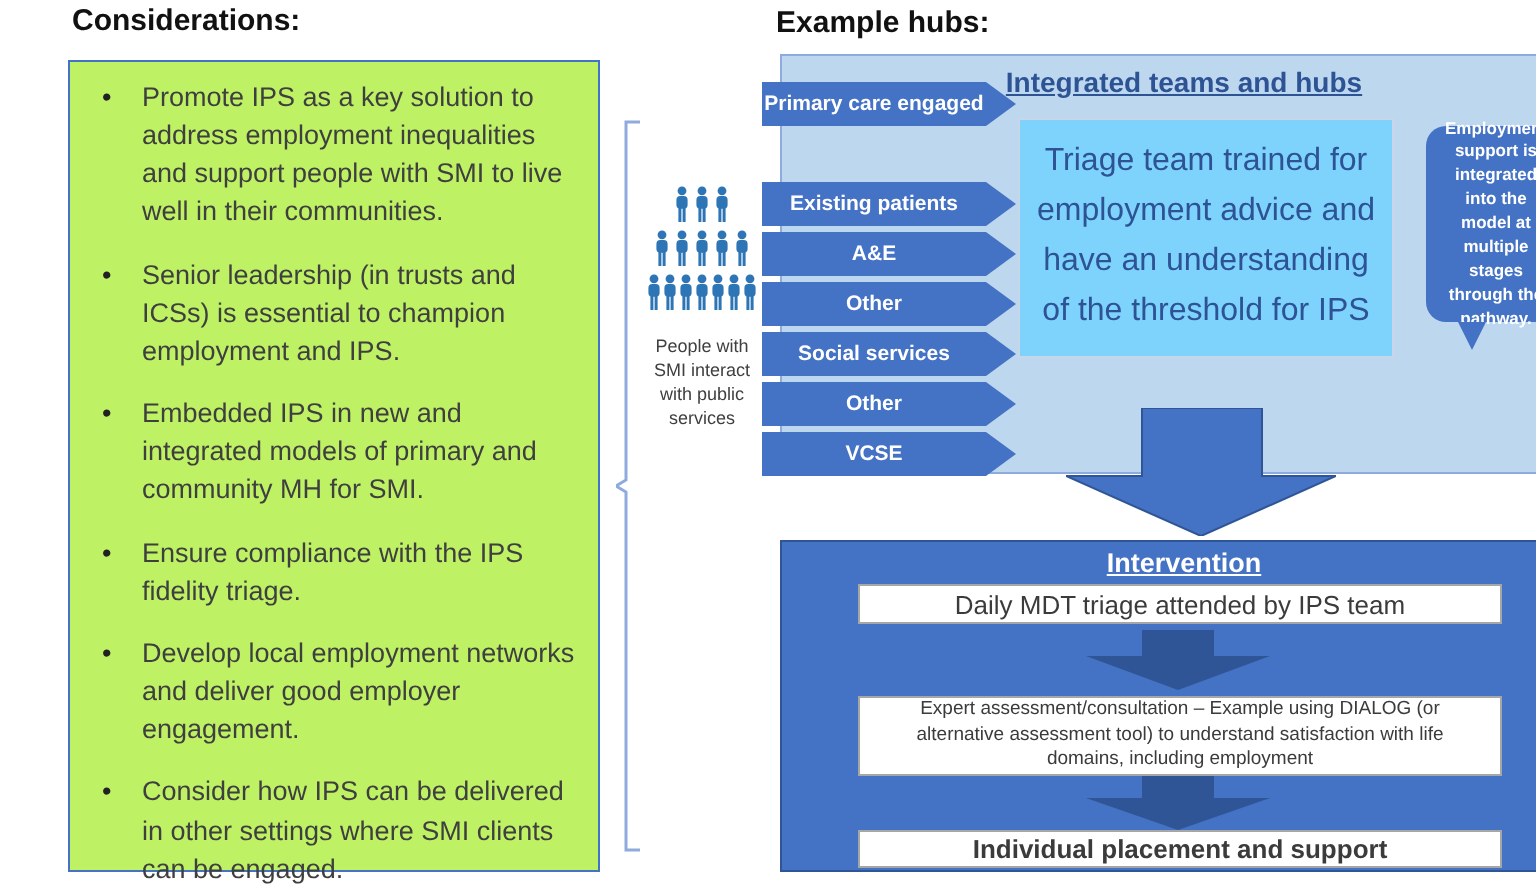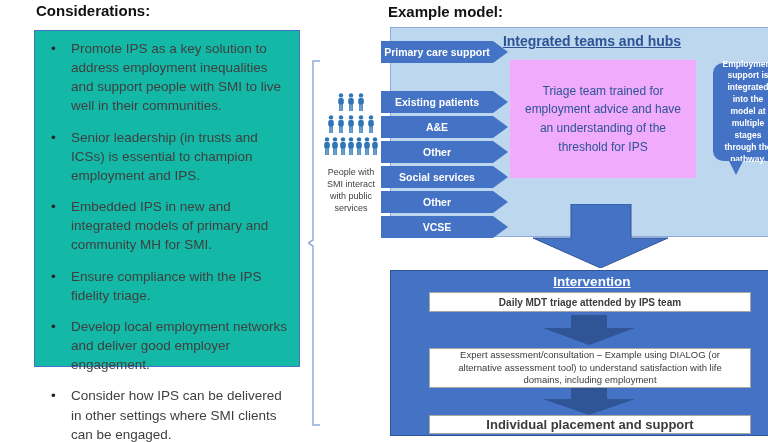--- a/index.html
+++ b/index.html
@@ -14,22 +14,22 @@
   *{margin:0;padding:0;box-sizing:border-box;}
   html,body{background:#fff;}
   body{font-family:"Liberation Sans","DejaVu Sans",sans-serif;}
   #app{position:relative;width:768px;height:442px;background:#fff;overflow:hidden;margin-left:28px;}
 
   
   .h-title{position:absolute;font-size:15px;font-weight:bold;color:#111;}
   #cons-title{left:8px;top:2px;}
   #model-title{left:360px;top:3px;}
 
-  #cons-box{position:absolute;left:6px;top:30px;width:266px;height:337px;
-    background:#14b8a6;border:1.5px solid var(--accent-blue,#4472C4);padding:8px 6px 4px 0;}
+  #cons-box{position:absolute;left:6px;top:30px;width:266px;height:406px;
+    background:#bef264;border:1.5px solid var(--accent-blue,#4472C4);padding:8px 6px 4px 0;}
   #cons-box ul{list-style:none;}
   #cons-box li{position:relative;padding-left:36px;margin-bottom:12px;
     font-size:13.5px;line-height:1.42;color:var(--body-text,#3F3F3F);}
   #cons-box li::before{content:"\2022";position:absolute;left:16px;top:0;color:#222;}
 
   
   #brace{position:absolute;left:280px;top:60px;}
 
   
   #people{position:absolute;left:292px;top:93px;width:62px;text-align:center;}
@@ -38,42 +38,42 @@
   
   #hub{position:absolute;left:362px;top:27px;width:404px;height:210px;
     background:var(--light-blue-panel,#BDD7EE);border:1px solid var(--panel-border,#8FAADC);}
   #hub-title{position:absolute;left:0;right:0;top:5px;text-align:center;
     font-size:14px;font-weight:bold;text-decoration:underline;color:var(--heading-blue,#2E5395);}
   .src-arrow{position:absolute;left:-10px;width:127px;height:22px;
     background:var(--accent-blue,#4472C4);
     clip-path:polygon(0 0, calc(100% - 15px) 0, 100% 50%, calc(100% - 15px) 100%, 0 100%);
     color:#fff;font-size:10.5px;font-weight:600;display:flex;align-items:center;justify-content:center;
     padding-right:15px;white-space:nowrap;}
-  #triage-box{position:absolute;left:118px;top:31px;width:188px;height:120px;background:#f0abfc;
+  #triage-box{position:absolute;left:118px;top:31px;width:188px;height:120px;background:#7dd3fc;
     border:1px solid #c9d6ea;display:flex;align-items:center;justify-content:center;text-align:center;
-    font-size:12px;line-height:1.55;color:var(--heading-blue,#2E5395);padding:4px 8px;}
+    font-size:16px;line-height:1.55;color:var(--heading-blue,#2E5395);padding:4px 8px;}
   #callout{position:absolute;left:322px;top:35px;width:70px;height:98px;
     background:var(--accent-blue,#4472C4);border-radius:10px;color:#fff;
     font-size:8.5px;font-weight:600;line-height:1.4;text-align:center;
     display:flex;align-items:center;justify-content:center;padding:3px 14px;}
   #callout-tail{position:absolute;left:16px;top:100%;width:0;height:0;
     border-left:7px solid transparent;border-right:7px solid transparent;
     border-top:14px solid var(--accent-blue,#4472C4);}
 
   
   #big-arrow{position:absolute;left:505px;top:204px;z-index:3;}
 
   
   #intervention{position:absolute;left:362px;top:270px;width:404px;height:166px;
     background:var(--accent-blue,#4472C4);border:1px solid var(--dark-blue,#2F5597);}
   #int-title{position:absolute;left:0;right:0;top:3px;text-align:center;color:#fff;
     font-size:13.5px;font-weight:bold;text-decoration:underline;}
   .step{position:absolute;left:38px;width:322px;background:#fff;border:1px solid #a6a6a6;
     display:flex;align-items:center;justify-content:center;text-align:center;color:#3b3b3b;}
-  #step-1{top:21px;height:20px;font-size:10px;font-weight:700;}
+  #step-1{top:21px;height:20px;font-size:13px;font-weight:400;}
   #step-2{top:77px;height:40px;font-size:9.5px;line-height:1.35;padding:2px 10px;}
   #step-3{top:144px;height:19px;font-size:13px;font-weight:600;}
   .dark-arrow{position:absolute;left:152px;}
   #dark-arrow-1{top:44px;}
   #dark-arrow-2{top:117px;}
 </style>
 </head>
 <body>
 
 <div id="app">
@@ -117,26 +117,26 @@
         <use href="#person" x="8" y="44"></use>
         <use href="#person" x="16" y="44"></use>
         <use href="#person" x="24" y="44"></use>
         <use href="#person" x="32" y="44"></use>
         <use href="#person" x="40" y="44"></use>
         <use href="#person" x="48" y="44"></use>
     </svg>
     <div id="people-caption">People with SMI interact with public services</div>
   </div>
 
-  <div id="model-title" class="h-title">Example model:</div>
+  <div id="model-title" class="h-title">Example hubs:</div>
 
   <div id="hub">
     <div id="hub-title">Integrated teams and hubs</div>
 
-    <div class="src-arrow" style="top:13px">Primary care support</div>
+    <div class="src-arrow" style="top:13px">Primary care engaged</div>
     <div class="src-arrow" style="top:88px">A&amp;E</div>
     <div class="src-arrow" style="top:63px">Existing patients</div>
     <div class="src-arrow" style="top:113px">Other</div>
     <div class="src-arrow" style="top:138px">Social services</div>
     <div class="src-arrow" style="top:163px">Other</div>
     <div class="src-arrow" style="top:188px">VCSE</div>
 
     <div id="triage-box">Triage team trained for employment advice and have an understanding of the threshold for IPS</div>
 
     <div id="callout">

